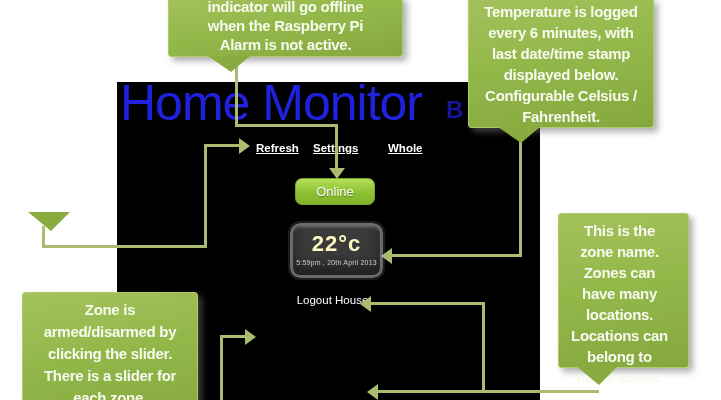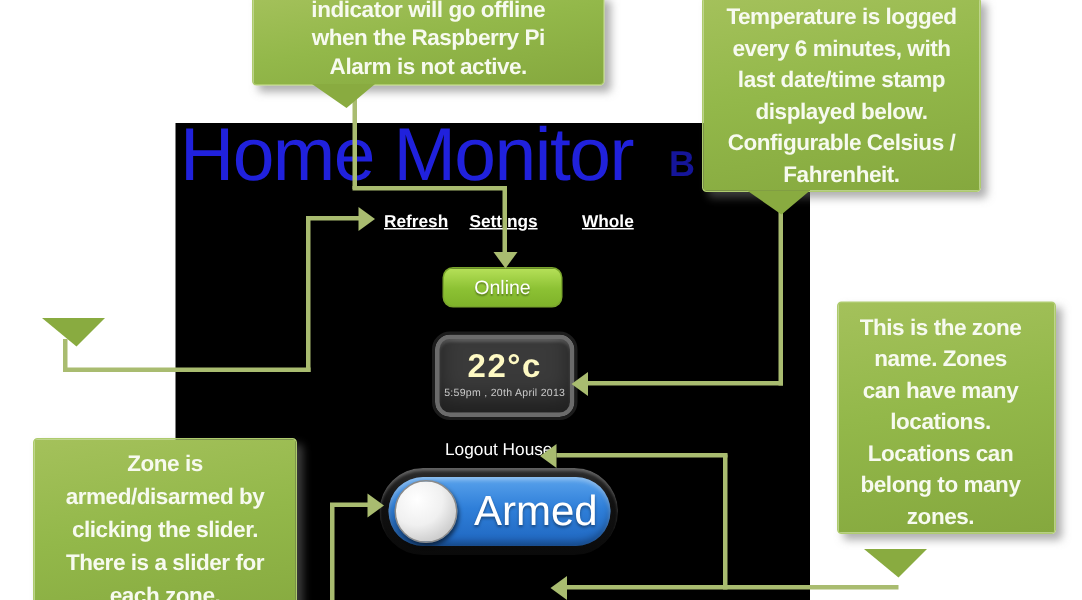--- a/index.html
+++ b/index.html
@@ -86,21 +86,21 @@
     letter-spacing: -0.3px; text-align: center;
     background: linear-gradient(170deg, #a4c15b 0%, #93b84a 45%, #85a83e 100%);
     border: 1px solid #aecb6e; border-radius: 3px;
     box-shadow: 4px 4px 6px rgba(110,110,110,.55);
   }
   .callout .txt { width: 100%; }
   .co-online   { left: 168px; top: -4px;  width: 235px; height: 61px; line-height: 19px; padding: 0 22px; }
   .co-temp     { left: 468px; top: -2px;  width: 186px; height: 130px; line-height: 21px; padding: 2px 6px 0 6px; }
   .co-refresh  { left: 5px;   top: 95px;  width: 150px; height: 118px; line-height: 21px; padding: 25px 9px 0 9px; }
   .co-zone     { left: 22px;  top: 292px; width: 176px; height: 130px; line-height: 22px; padding: 6px 12px 0 12px; }
-  .co-zonename { left: 558px; top: 201px; width: 146px; height: 155px; line-height: 21px; padding: 6px 18px 0 10px; }
+  .co-zonename { left: 558px; top: 213px; width: 131px; height: 155px; line-height: 21px; padding: 6px 18px 0 10px; }
 
   .pointer {
     position: absolute; width: 0; height: 0;
     border-left: 23px solid transparent; border-right: 19px solid transparent;
     border-top: 16px solid #89ab40;
   }
   .pt-online   { left: 208px; top: 56px; }
   .pt-temp     { left: 498px; top: 127px; }
   .pt-refresh  { left: 28px;  top: 212px; border-top-width: 19px; }
   .pt-zonename { left: 576px; top: 366px; border-top-width: 19px; }
@@ -128,26 +128,20 @@
 
   <div class="online-btn">Online</div>
 
   <div class="temp-widget">
     <div class="temp-value">22°c</div>
     <div class="temp-time">5:59pm , 20th April 2013</div>
   </div>
 
   <div class="zone-label zone-wholehouse">Logout House</div>
 
-  <div class="slider">
-    <div class="slider-track">
-      <div class="slider-state">Armed</div>
-      <div class="slider-knob"></div>
-    </div>
-  </div>
 
 
   <div class="conn" style="left:235px; top:64px; width:3px; height:62px;"></div>
   <div class="conn" style="left:235px; top:124px; width:103px; height:3px;"></div>
   <div class="conn" style="left:335px; top:124px; width:3px; height:45px;"></div>
   <div class="arr arr-down" style="left:329px; top:168px;"></div>
 
   <div class="conn" style="left:42px; top:226px; width:3px; height:22px;"></div>
   <div class="conn" style="left:42px; top:245px; width:165px; height:3px;"></div>
   <div class="conn" style="left:204px; top:145px; width:3px; height:103px;"></div>

